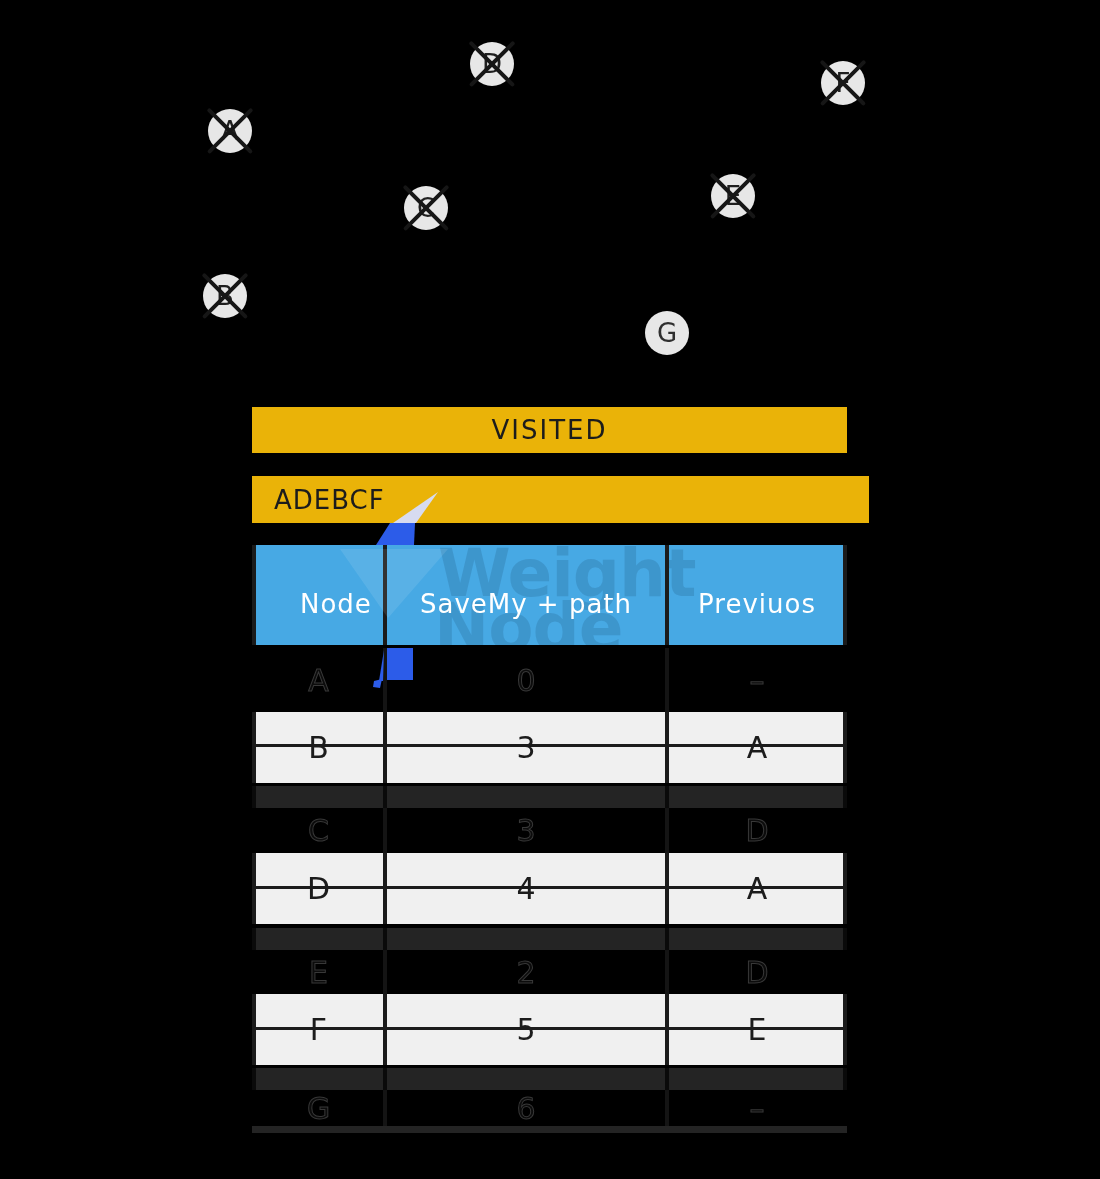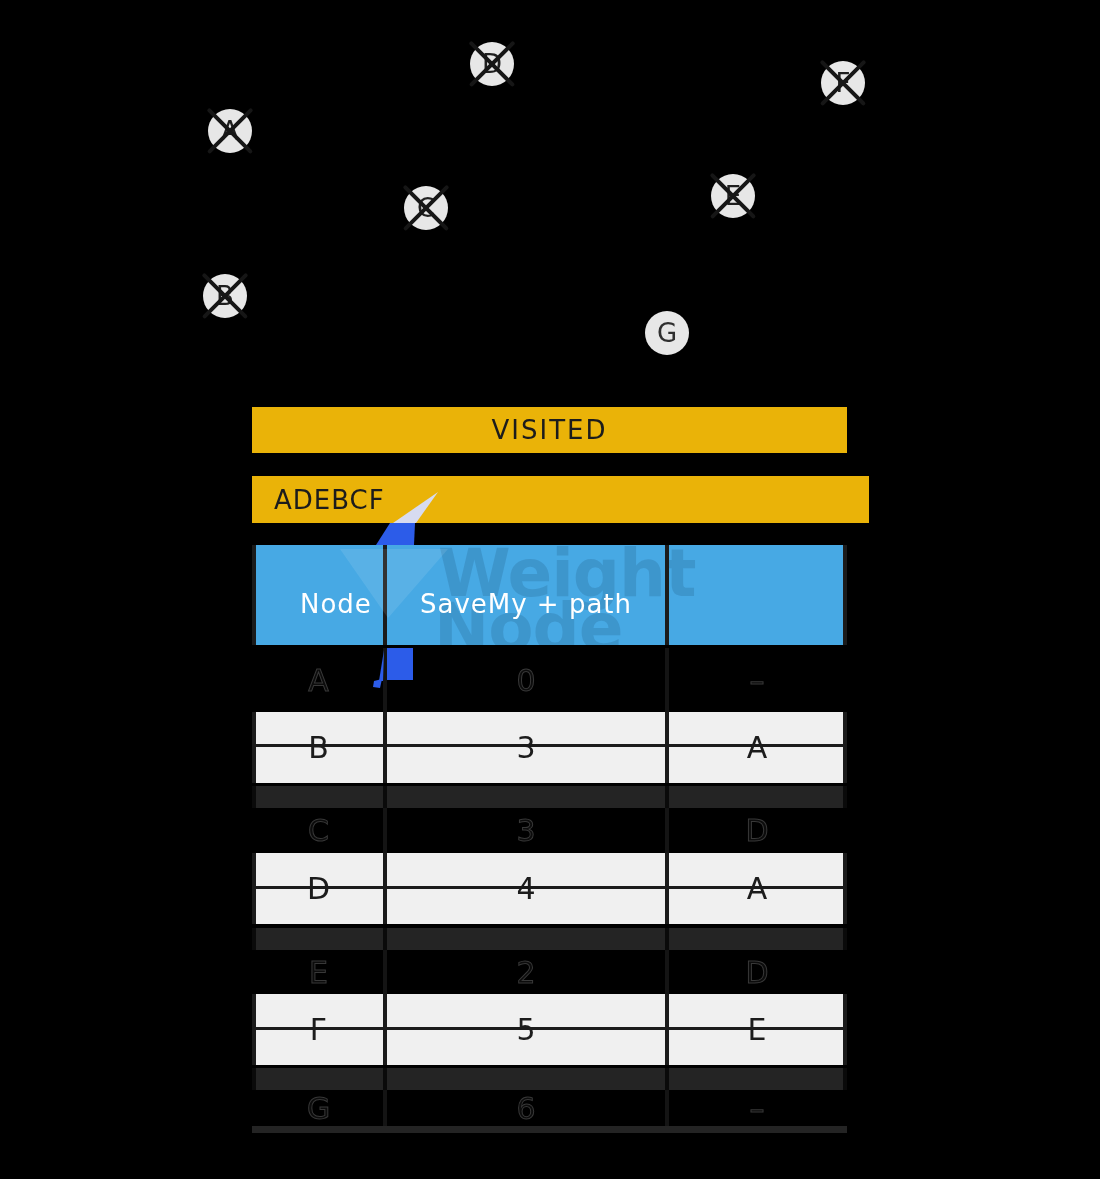--- a/index.html
+++ b/index.html
@@ -113,20 +113,21 @@
   <span>ADEBCF</span>
 </div>
 
 <div class="dtable">
 
   <div class="trow theader">
     <div class="wm wm1">Weight</div>
     <div class="wm wm2">Node</div>
     <div class="cell c1">Node</div>
     <div class="cell c2">SaveMy + path</div>
+    <div class="cell c3">Previuos</div>
     <div class="vline vl0"></div>
     <div class="vline vl1"></div>
     <div class="vline vl2"></div>
     <div class="vline vl3"></div>
   </div>
 
   <div class="trow ghost" style="top:103px;height:64px;">
     <div class="cell c1">
         <span>A</span>
       </div>

